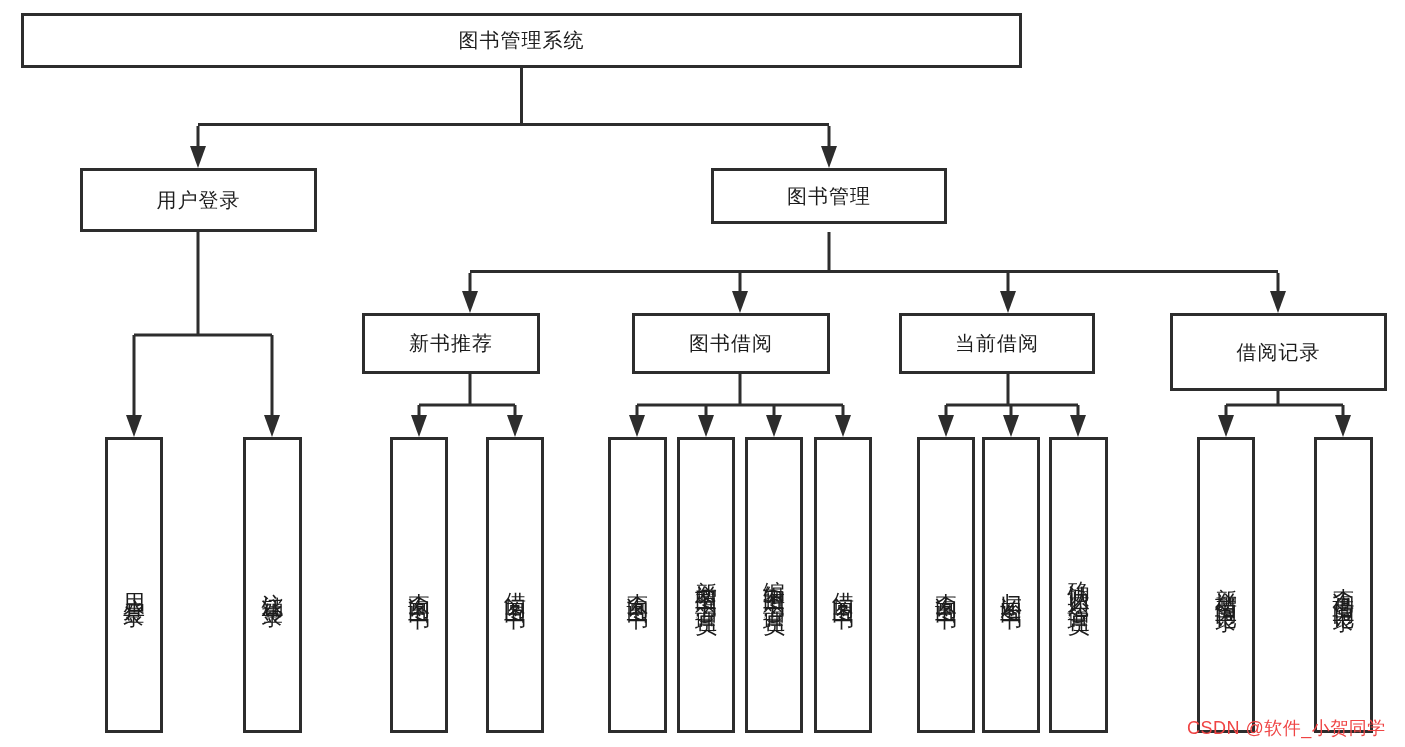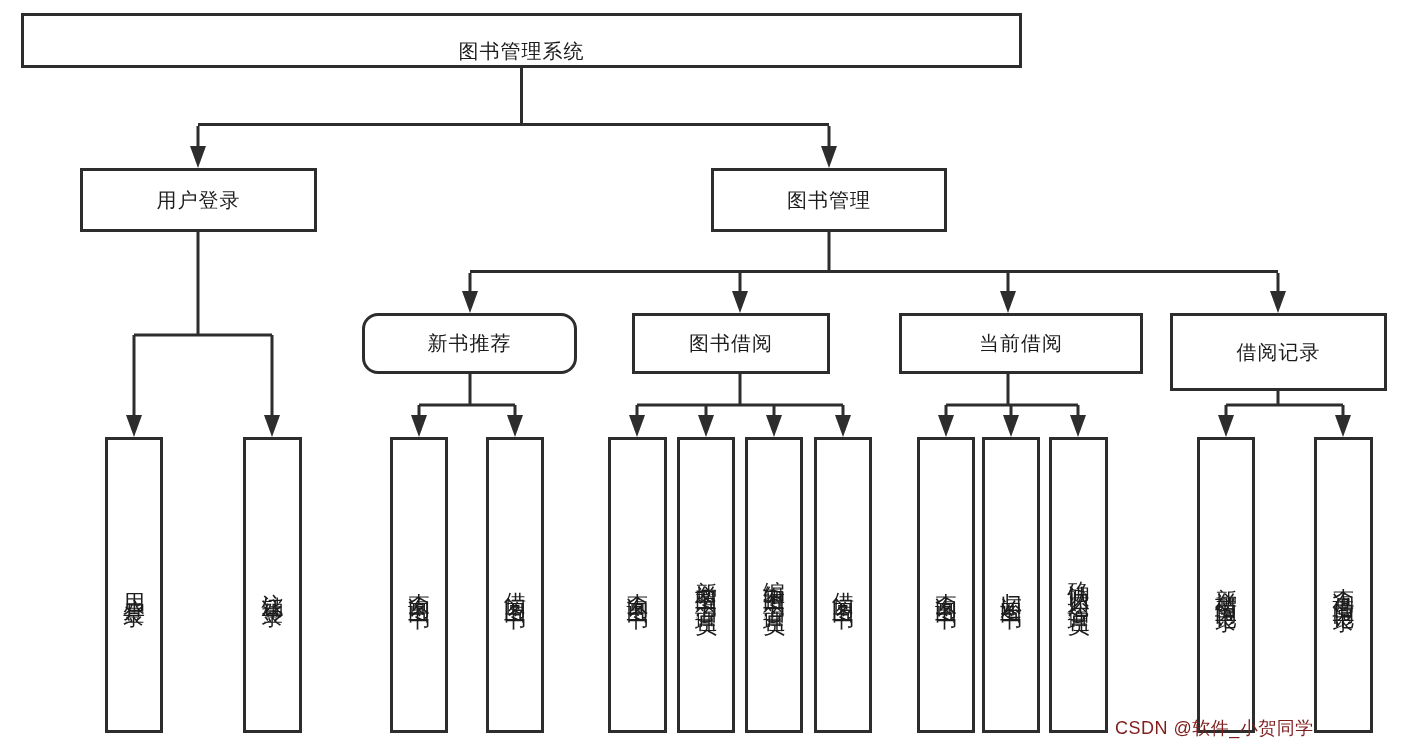--- a/index.html
+++ b/index.html
@@ -46,24 +46,24 @@
   }
   .vbox .vtext {
     writing-mode: vertical-rl;
     text-orientation: mixed;
     letter-spacing: 5px;
     line-height: 1;
     white-space: nowrap;
   }
   .watermark {
     position: absolute;
-    left: 1115px;
+    left: 1187px;
     top: 716px;
     font-size: 18px;
-    color: #7f1d1d;
+    color: #ef4444;
     letter-spacing: 0.5px;
     white-space: nowrap;
     z-index: 5;
   }
 </style>
 </head>
 <body>
 
 <div class="canvas">
 
@@ -100,38 +100,38 @@
       <polygon points="766,415 782,415 774,437"></polygon>
       <polygon points="835,415 851,415 843,437"></polygon>
       <polygon points="938,415 954,415 946,437"></polygon>
       <polygon points="1003,415 1019,415 1011,437"></polygon>
       <polygon points="1070,415 1086,415 1078,437"></polygon>
       <polygon points="1218,415 1234,415 1226,437"></polygon>
       <polygon points="1335,415 1351,415 1343,437"></polygon>
     </g>
   </svg>
 
-  <div class="box hbox root-box" style="left:21px; top:13px; width:1001px; height:55px;align-items:flex-end;">
+  <div class="box hbox root-box" style="left:21px; top:13px; width:1001px; height:55px;">
     <span>图书管理系统</span>
   </div>
 
   <div class="box hbox" style="left:80px; top:168px; width:237px; height:64px;">
     <span>用户登录</span>
   </div>
-  <div class="box hbox" style="left:711px; top:168px; width:236px; height:64px;">
+  <div class="box hbox" style="left:711px; top:168px; width:236px; height:56px;">
     <span>图书管理</span>
   </div>
 
-  <div class="box hbox" style="left:362px; top:313px; width:215px; height:61px;border-radius:16px;">
+  <div class="box hbox" style="left:362px; top:313px; width:178px; height:61px;">
     <span>新书推荐</span>
   </div>
   <div class="box hbox" style="left:632px; top:313px; width:198px; height:61px;">
     <span>图书借阅</span>
   </div>
-  <div class="box hbox" style="left:899px; top:313px; width:244px; height:61px;">
+  <div class="box hbox" style="left:899px; top:313px; width:196px; height:61px;">
     <span>当前借阅</span>
   </div>
   <div class="box hbox" style="left:1170px; top:313px; width:217px; height:78px;">
     <span>借阅记录</span>
   </div>
 
   <div class="box vbox" style="left:105px; top:437px; width:58px; height:296px;">
     <span class="vtext">用户登录</span>
   </div>
   <div class="box vbox" style="left:243px; top:437px; width:59px; height:296px;">

